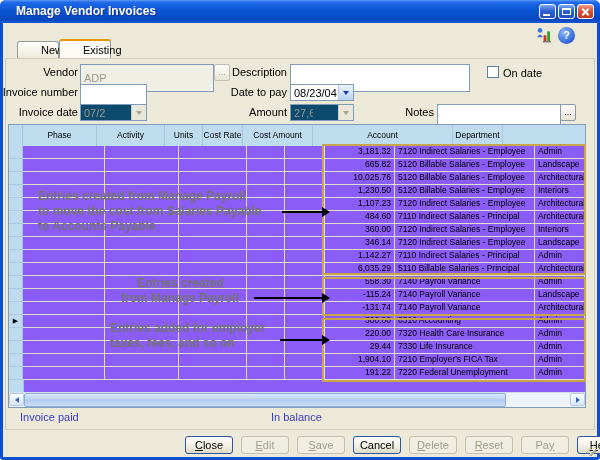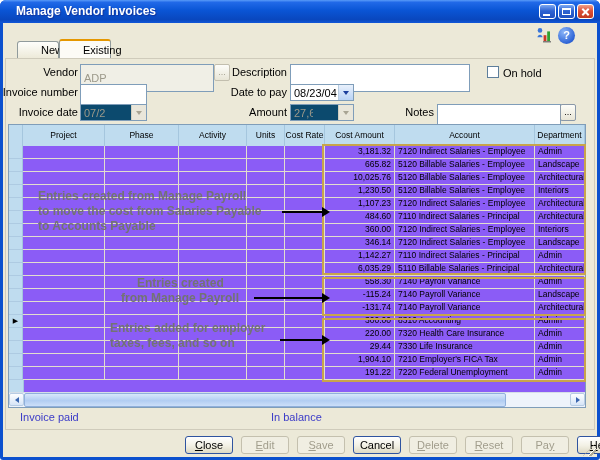--- a/index.html
+++ b/index.html
@@ -139,21 +139,21 @@
     <span class="lblr" style="right:519px;top:83px;">Invoice date</span>
     <span class="lblr" style="right:310px;top:43px;">Description</span>
     <span class="lblr" style="right:310px;top:63px;">Date to pay</span>
     <span class="lblr" style="right:310px;top:83px;">Amount</span>
     <span class="lblr" style="right:163px;top:83px;">Notes</span>
 
     <input class="tb dis" style="left: 77px; top: 41px; width: 134px;" disabled="" value="ADP">
     <div class="browse dis" style="left:211px;top:41px;">...</div>
     <input class="tb" style="left: 287px; top: 41px; width: 180px;" value="">
     <span class="cb" style="left:484px;top:43px;"></span>
-    <span class="lbll" style="left:500px;top:44px;">On hold</span>
+    <span class="lbll" style="left:500px;top:44px;">On date</span>
 
     <input class="tb" style="left: 77px; top: 61px; width: 67px;" value="">
     <div class="combo" style="left:287px;top:61px;width:64px;">
       <span class="val">08/23/04</span>
       <span class="drop"></span>
     </div>
 
     <div class="combo dis" style="left:77px;top:81px;width:67px;">
       <span class="val">07/23/04</span>
       <span class="drop"></span>
@@ -161,21 +161,20 @@
     <div class="combo dis" style="left:287px;top:81px;width:64px;">
       <span class="val">27,627.13</span>
       <span class="drop"></span>
     </div>
     <input class="tb" style="left: 434px; top: 81px; width: 124px;" value="">
     <div class="browse" style="left:557px;top:81px;">...</div>
 
     <div class="grid">
       <div class="ghead">
         <div class="hcell c-sel"></div>
-        <div class="hcell c-project">Project</div>
         <div class="hcell c-phase">Phase</div>
         <div class="hcell c-activity">Activity</div>
         <div class="hcell c-units">Units</div>
         <div class="hcell c-rate">Cost Rate</div>
         <div class="hcell c-amount">Cost Amount</div>
         <div class="hcell c-account">Account</div>
         <div class="hcell c-dept">Department</div>
       </div>
       <div class="gbody">
         <div class="seltail"></div>

